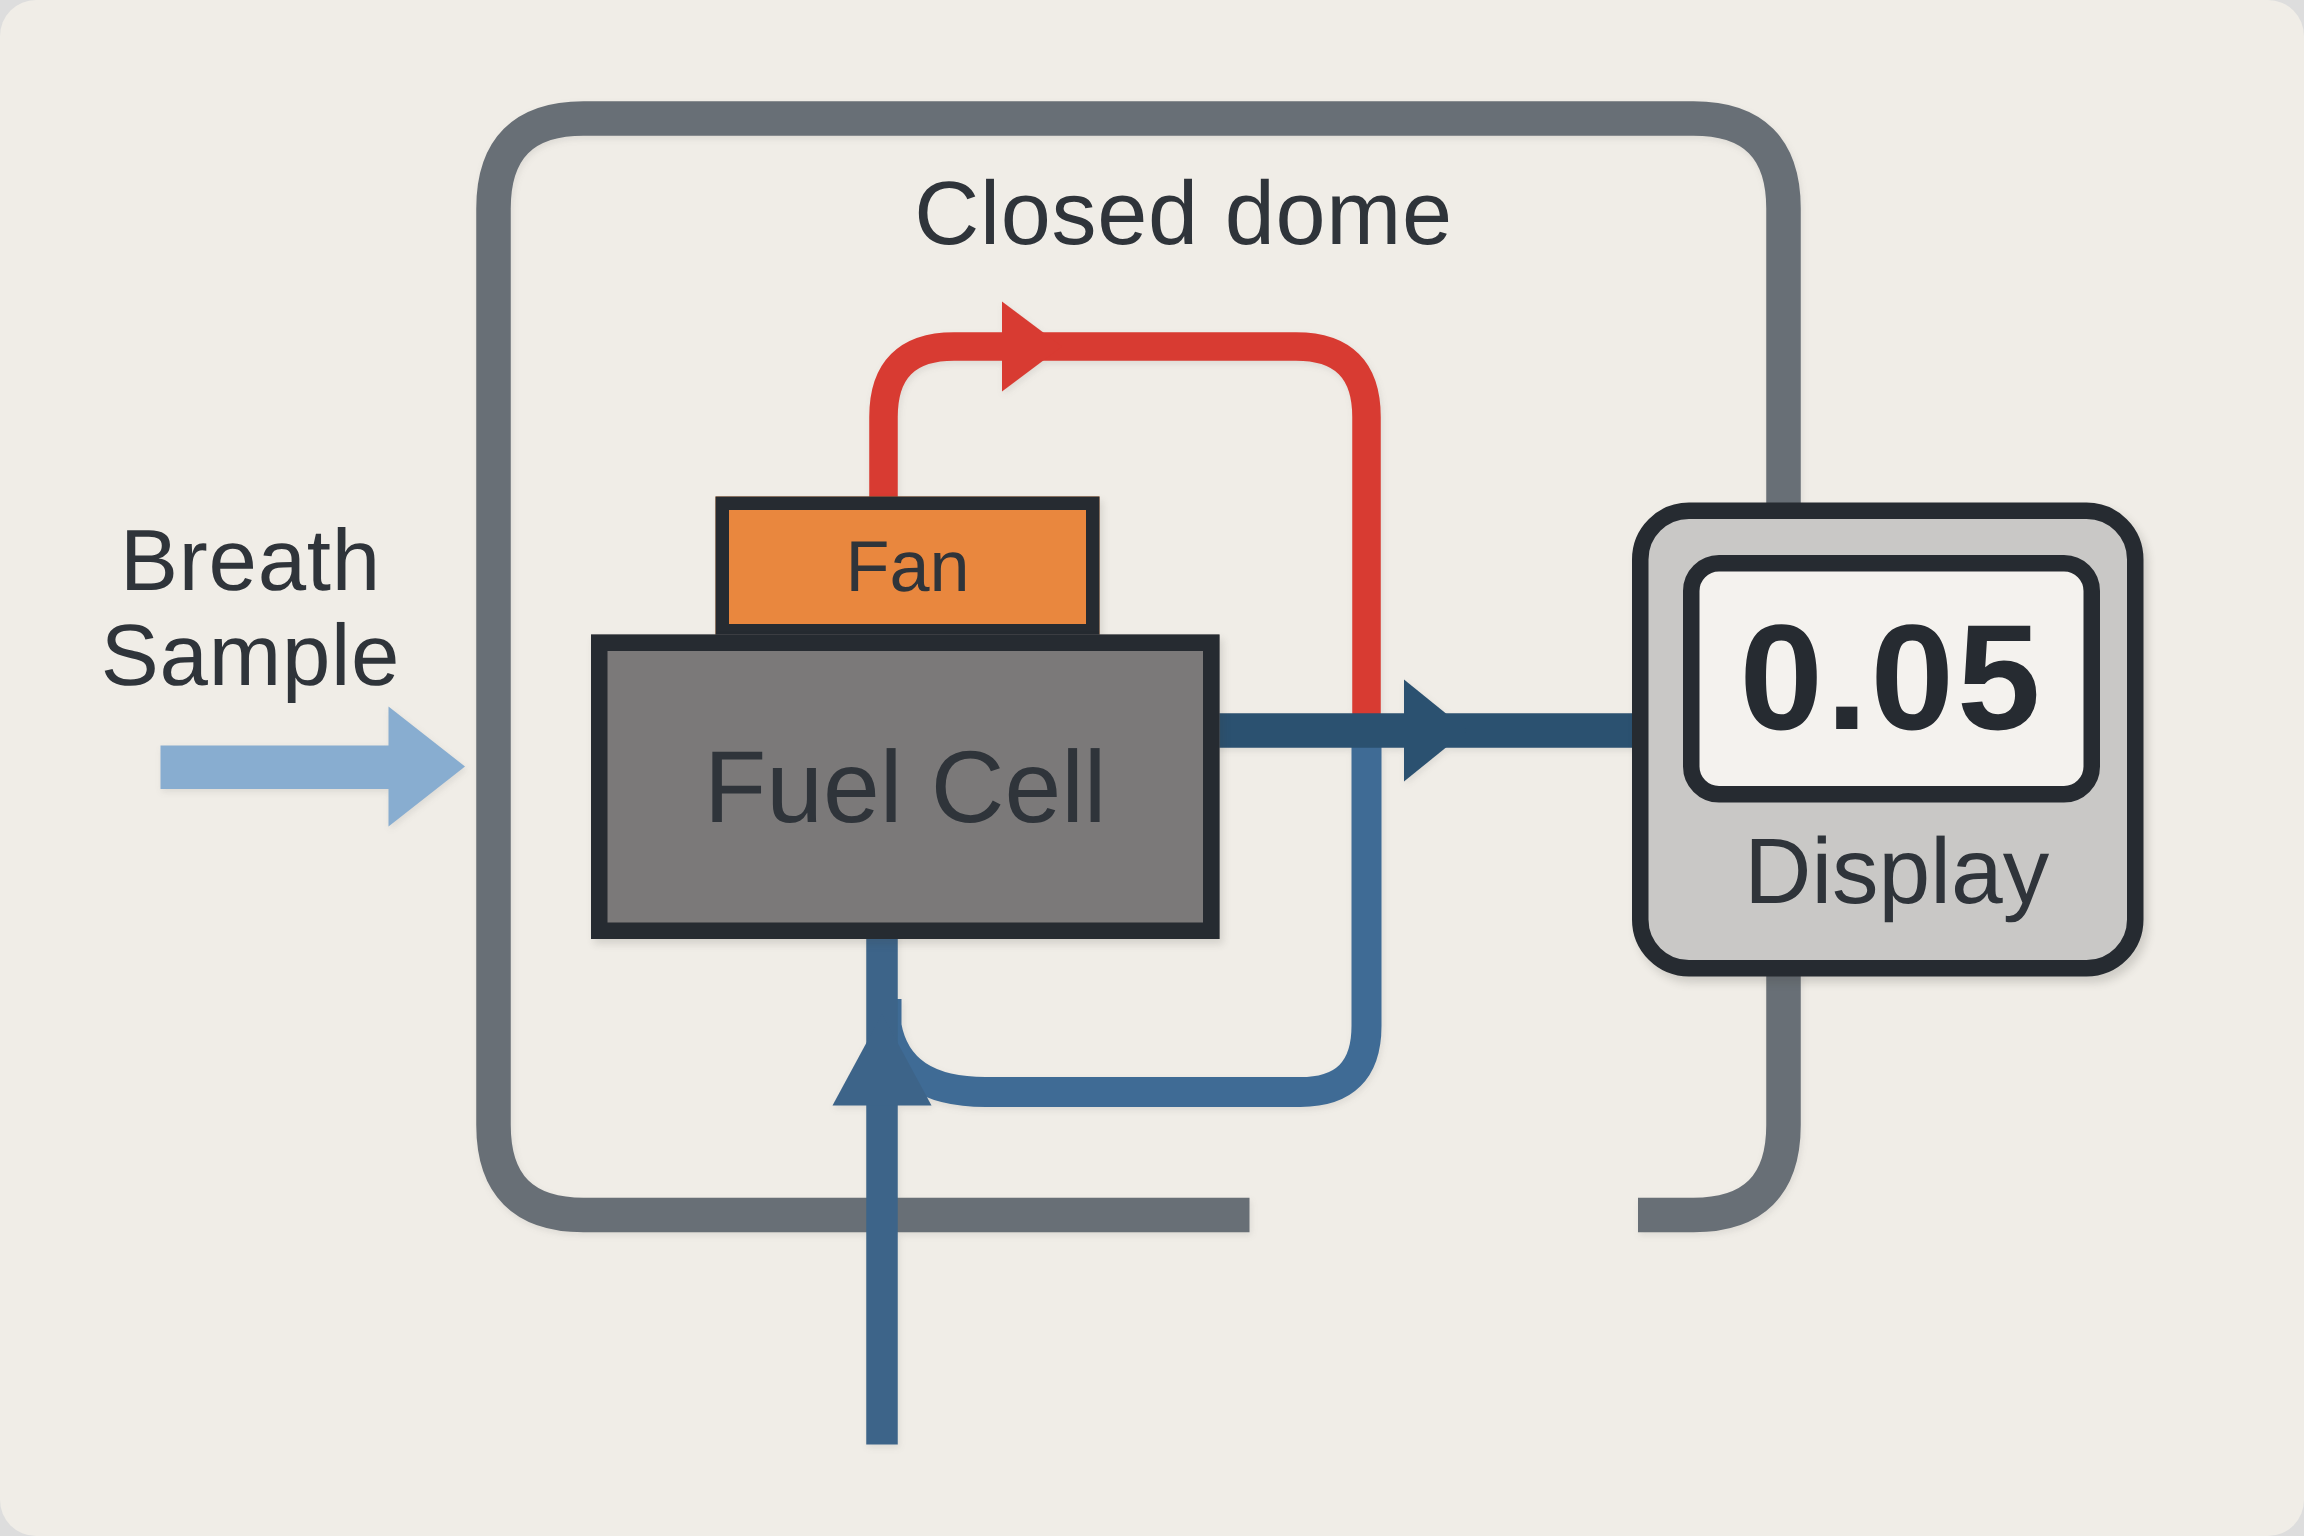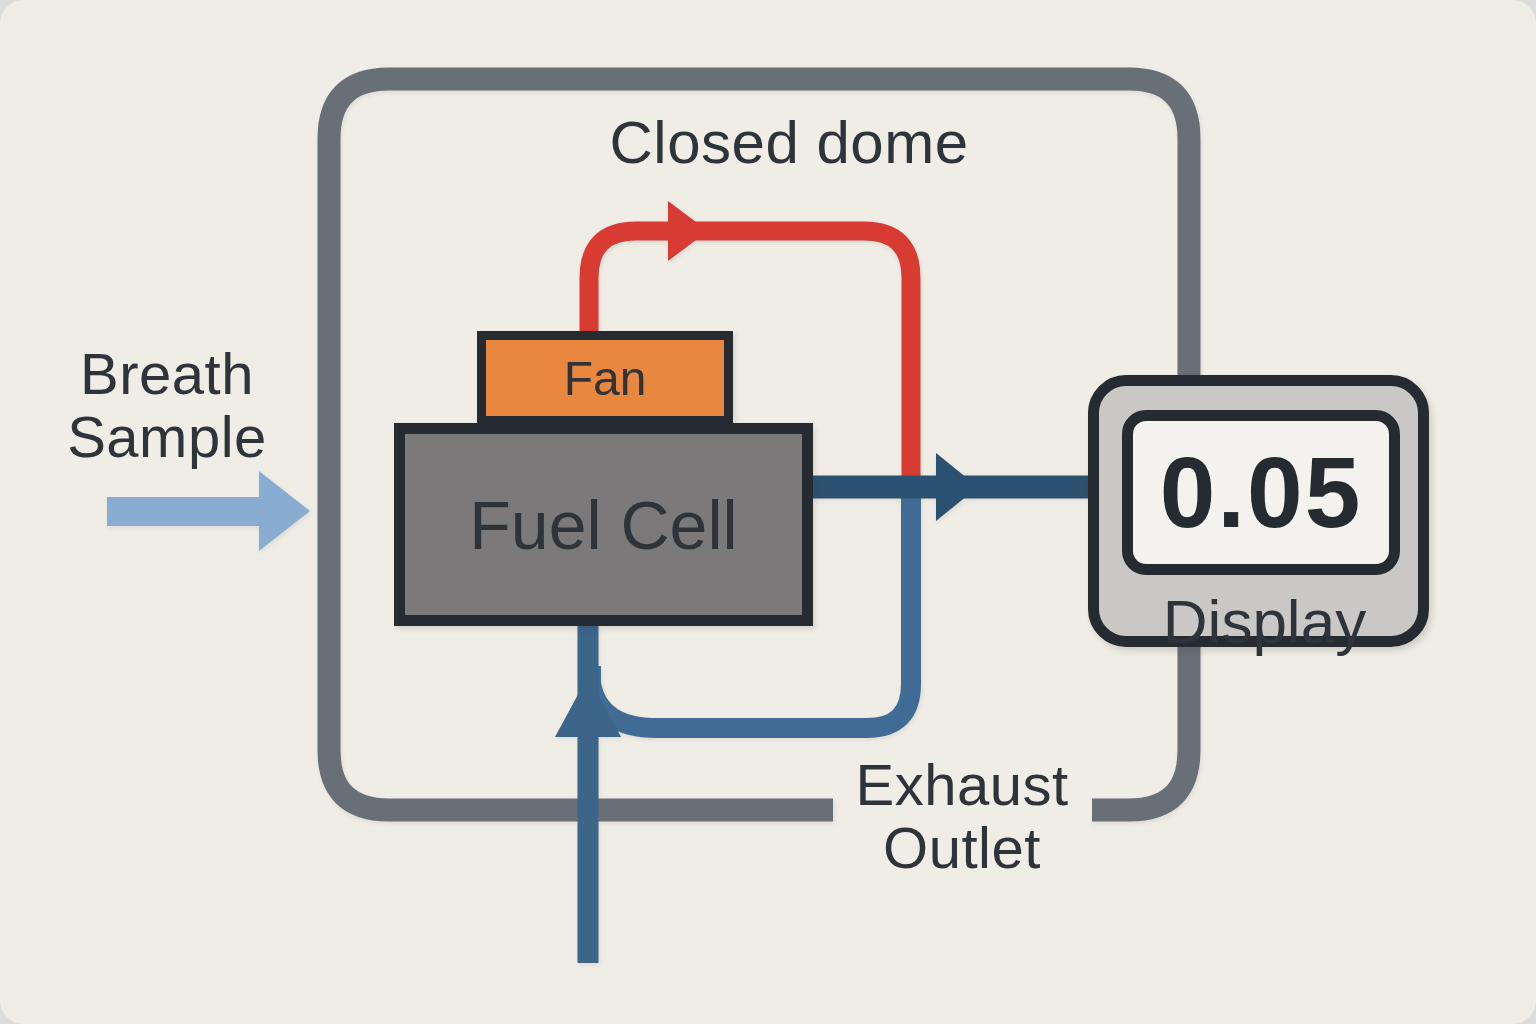--- a/index.html
+++ b/index.html
@@ -65,26 +65,25 @@
   }
   .box.fuel {
     left: 394px; top: 423px; width: 419px; height: 203px;
     border-width: 11px;
     background: var(--c-fuel-gray);
     font-size: 68px;
   }
   .display-unit {
     position: absolute;
     box-sizing: border-box;
-    left: 1088px; top: 335px; width: 341px; height: 272px;
+    left: 1088px; top: 335px; width: 341px; height: 316px;
     border: 11px solid var(--c-box-border);
     border-radius: 38px;
     background: var(--c-display-body);
     box-shadow: 3px 4px 6px rgba(60,60,55,0.18);
-    margin-top: 40px;
   }
   .display-screen {
     position: absolute;
     box-sizing: border-box;
     left: 23px; top: 24px; width: 278px; height: 165px;
     border: 11px solid var(--c-box-border);
     border-radius: 24px;
     background: var(--c-display-screen);
     display: flex;
     align-items: center;
@@ -124,22 +123,20 @@
 
     <polygon class="breath-head" points="107,497 259,497 259,471 310,511 259,551 259,526 107,526"></polygon>
   </svg>
 
   <div class="label title" style="left:789px; top:143px;">Closed dome</div>
 
   <div class="label" style="left:167px; top:406px;">Breath
 Sample</div>
 
 
-  <div class="label" style="left:962px; top:817px;">Exhaust
-Outlet</div>
 
   <div class="box fan">
     <span>Fan</span>
   </div>
 
   <div class="box fuel">
     <span>Fuel Cell</span>
   </div>
 
   <div class="display-unit">

